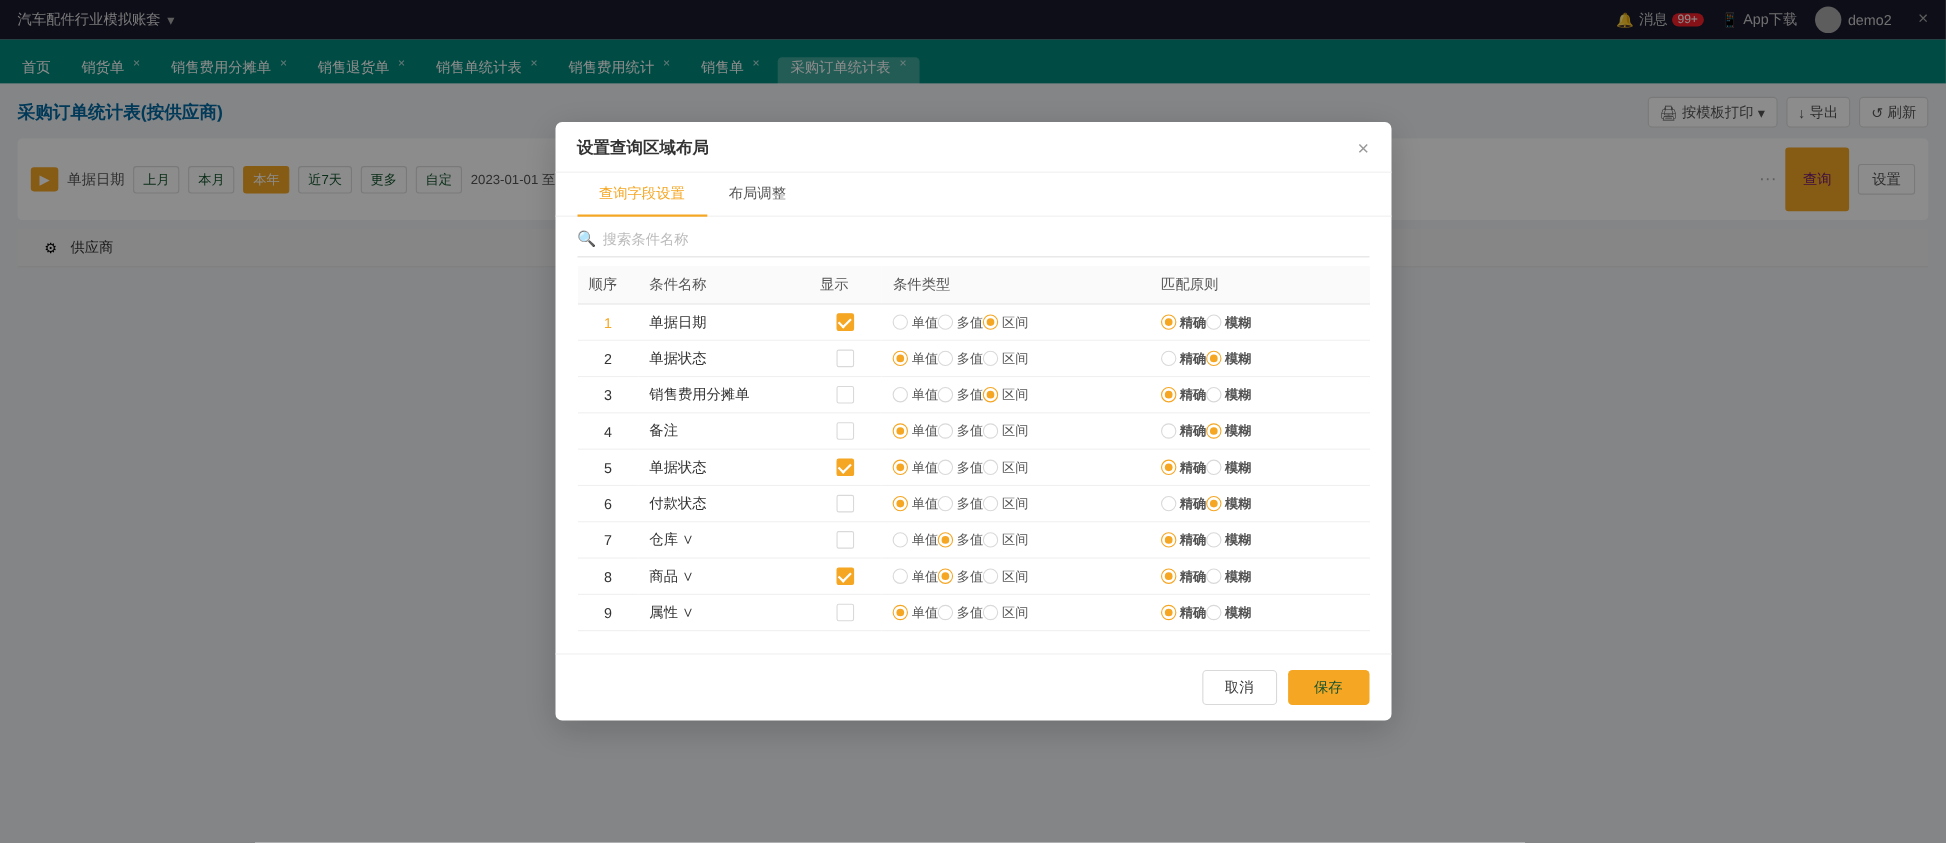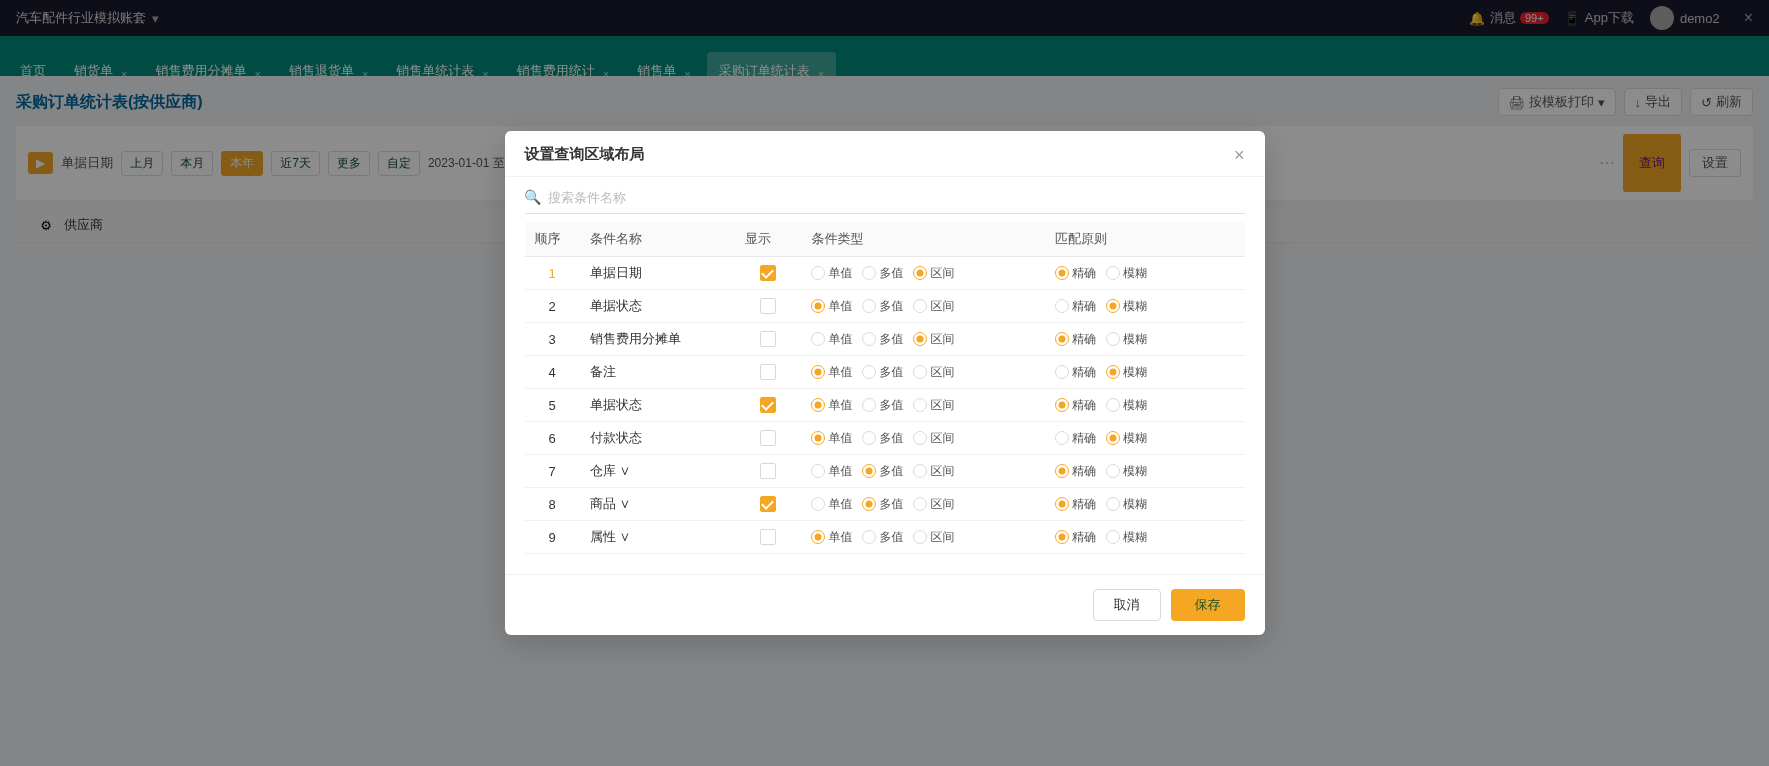--- a/index.html
+++ b/index.html
@@ -30,21 +30,21 @@
       display: flex;
       align-items: center;
       padding: 0 8px;
       gap: 4px;
     }
     .nav-tab {
       height: 28px;
       padding: 0 12px;
       border-radius: 4px;
       display: flex;
-      align-items: flex-end;
+      align-items: flex-start;
       gap: 4px;
       font-size: 13px;
       color: #fff;
       cursor: pointer;
       white-space: nowrap;
       margin-top: 20px;
     }
     .nav-tab.active {
       background: rgba(255,255,255,0.25);
     }
@@ -200,21 +200,21 @@
     }
     .conditions-table tbody td {
       padding: 7px 10px;
       color: #333;
       vertical-align: middle;
     }
     .col-order { width: 50px; text-align: center; }
     .col-name { width: 140px; }
     .col-display { width: 60px; text-align: center; }
     .col-type { width: 220px; }
-    .col-match { width: 180px; }
+    .col-match { width: 180px; font-weight: bold; }
 
     .order-num { color: #f5a623; font-weight: 500; }
 
     
     .custom-checkbox {
       width: 16px; height: 16px;
       border: 1.5px solid #d9d9d9;
       border-radius: 2px;
       display: inline-block;
       background: #fff;
@@ -231,21 +231,21 @@
       position: absolute;
       left: 3px; top: 1px;
       width: 5px; height: 9px;
       border: 2px solid #fff;
       border-top: none;
       border-left: none;
       transform: rotate(45deg);
     }
 
     
-    .radio-group { display: flex; align-items: flex-end; gap: 10px; }
+    .radio-group { display: flex; align-items: flex-end; }
     .radio-item { display: flex; align-items: center; gap: 3px; cursor: pointer; }
     .custom-radio {
       width: 14px; height: 14px;
       border: 1.5px solid #d9d9d9;
       border-radius: 50%;
       display: inline-block;
       background: #fff;
       position: relative;
     }
     .custom-radio.selected {
@@ -404,20 +404,28 @@
 </div>
 
 <div class="overlay">
   <div class="dialog">
 
     <div class="dialog-header">
       <span class="dialog-title">设置查询区域布局</span>
       <span class="dialog-close">×</span>
     </div>
 
+    <div class="dialog-tabs">
+      <div class="dialog-tab active">
+        <span>查询字段设置</span>
+      </div>
+      <div class="dialog-tab">
+        <span>布局调整</span>
+      </div>
+    </div>
 
     <div class="dialog-body">
 
       <div class="dialog-search">
         <span class="search-icon">🔍</span>
         <input type="text" placeholder="搜索条件名称" style="">
       </div>
 
       <div class="table-scroll-wrap">
         <table class="conditions-table">

